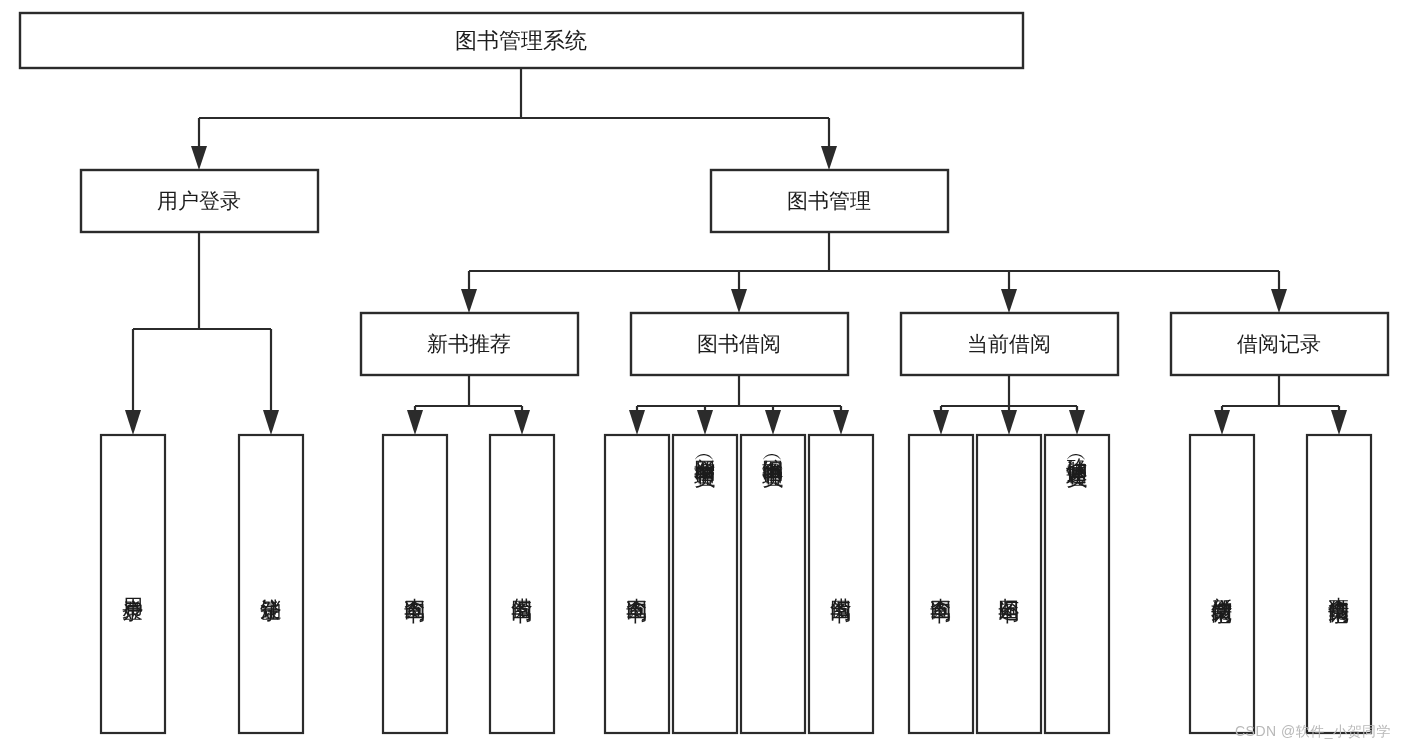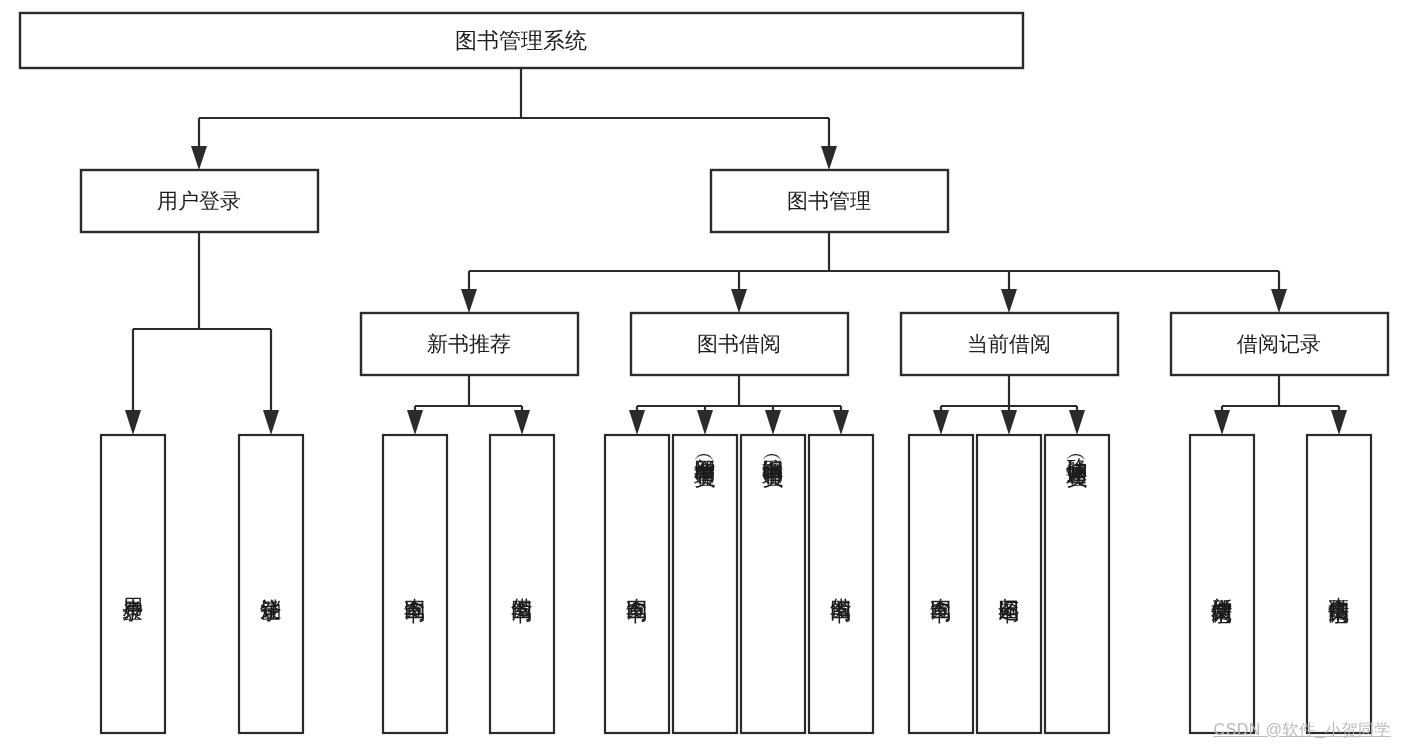--- a/index.html
+++ b/index.html
@@ -76,25 +76,24 @@
     letter-spacing: 1.5px;
     color: #1c1c1c;
     white-space: nowrap;
     text-align: center;
   }
   .watermark {
     position: absolute;
     right: 14px;
     bottom: 6px;
     font-family: "Liberation Sans", "DejaVu Sans", sans-serif;
-    font-size: 16px;
+    font-size: 14px;
     color: #b9b9b9;
     letter-spacing: 0.5px;
     user-select: none;
-    text-decoration: underline;
   }
 </style>
 </head>
 <body>
 
 <div id="diagram-root">
 
   <svg class="flow" viewBox="0 0 1405 747">
 
     <g>

